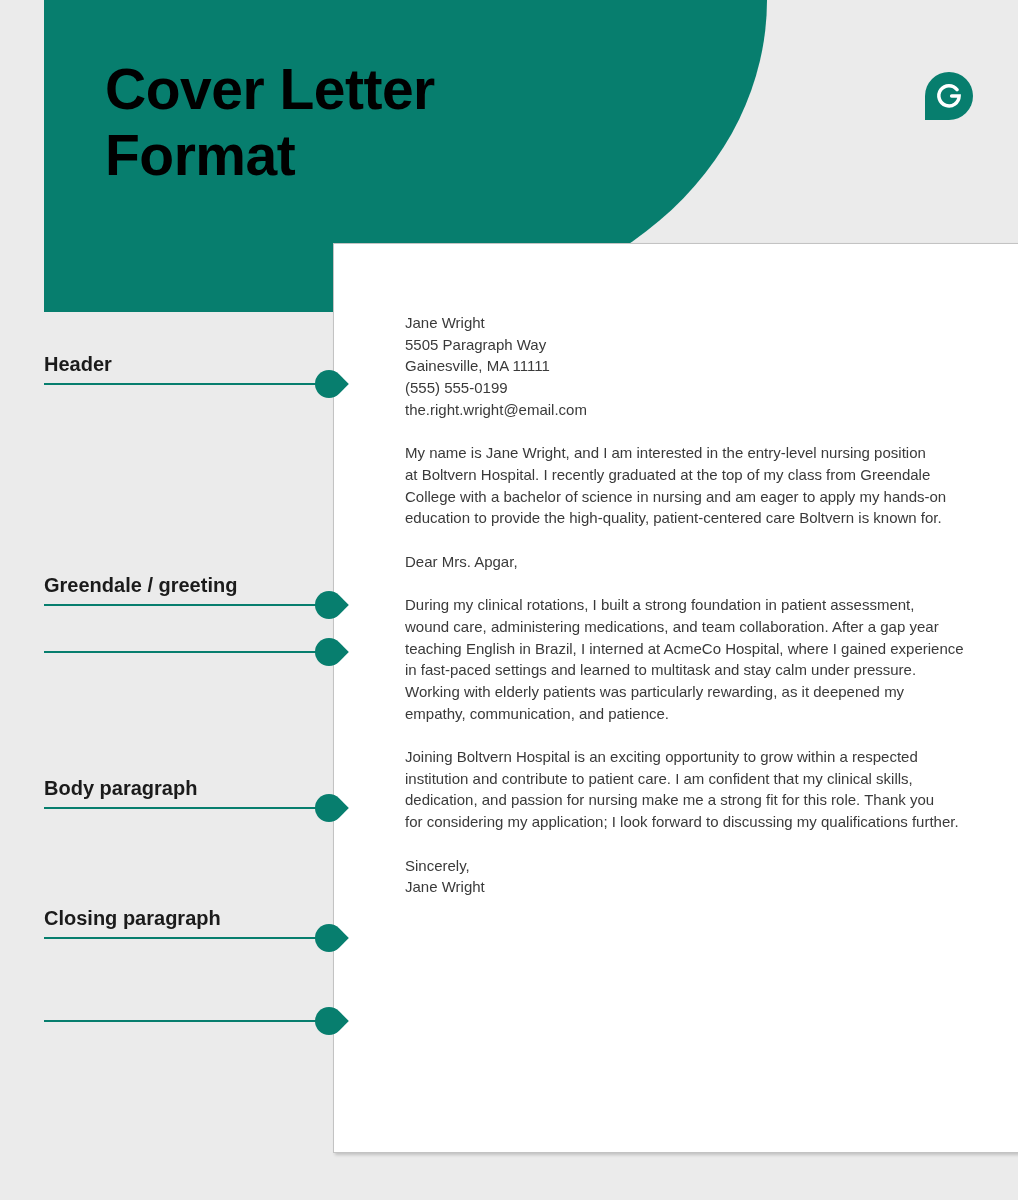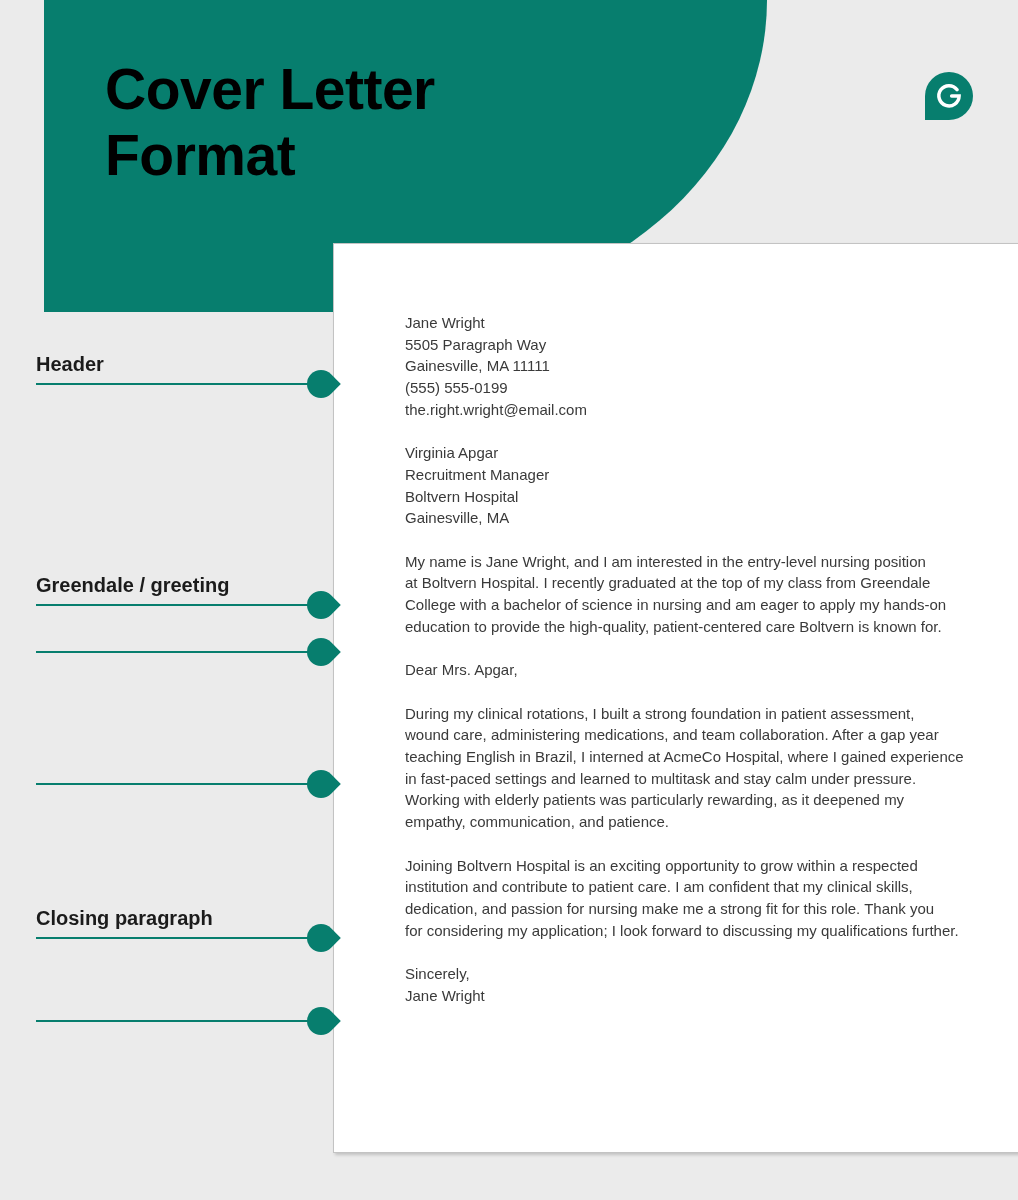--- a/index.html
+++ b/index.html
@@ -57,21 +57,21 @@
     line-height: 21.7px;
     color: #3a3a3a;
     white-space: pre-line;
     margin-bottom: 21.7px;
   }
   .letter-signoff { margin-top: 21.7px; }
 
   
   .callout {
     position: absolute;
-    left: 36px;
+    left: 44px;
     width: 312px;
     z-index: 3;
   }
   .callout-label {
     font-size: 20px;
     line-height: 24px;
     font-weight: 700;
     color: #1b1b1b;
   }
   .callout-line {
@@ -103,24 +103,20 @@
     <path d="M34.8 15.6 A13.5 13.5 0 1 0 37.5 24 L27.5 24" fill="none" stroke="#ffffff" stroke-width="4.6" stroke-linecap="round"></path>
   </svg>
 </div>
 
 <div class="paper">
   <div class="letter-text">Jane Wright
 5505 Paragraph Way
 Gainesville, MA 11111
 (555) 555-0199
 the.right.wright@email.com</div>
-  <div class="letter-text">Virginia Apgar
-Recruitment Manager
-Boltvern Hospital
-Gainesville, MA</div>
   <div class="letter-text">My name is Jane Wright, and I am interested in the entry-level nursing position
 at Boltvern Hospital. I recently graduated at the top of my class from Greendale
 College with a bachelor of science in nursing and am eager to apply my hands-on
 education to provide the high-quality, patient-centered care Boltvern is known for.</div>
   <div class="letter-text">Dear Mrs. Apgar,</div>
   <div class="letter-text">During my clinical rotations, I built a strong foundation in patient assessment,
 wound care, administering medications, and team collaboration. After a gap year
 teaching English in Brazil, I interned at AcmeCo Hospital, where I gained experience
 in fast-paced settings and learned to multitask and stay calm under pressure.
 Working with elderly patients was particularly rewarding, as it deepened my
@@ -147,20 +143,21 @@
   </div>
 </div>
 
 <div class="callout" style="top:644px">
   <div class="callout-line">
     <span class="callout-marker"></span>
   </div>
 </div>
 
 <div class="callout" style="top:776px">
+  <div class="callout-label">Body paragraph</div>
   <div class="callout-line">
     <span class="callout-marker"></span>
   </div>
 </div>
 
 <div class="callout" style="top:906px">
   <div class="callout-label">Closing paragraph</div>
   <div class="callout-line">
     <span class="callout-marker"></span>
   </div>

